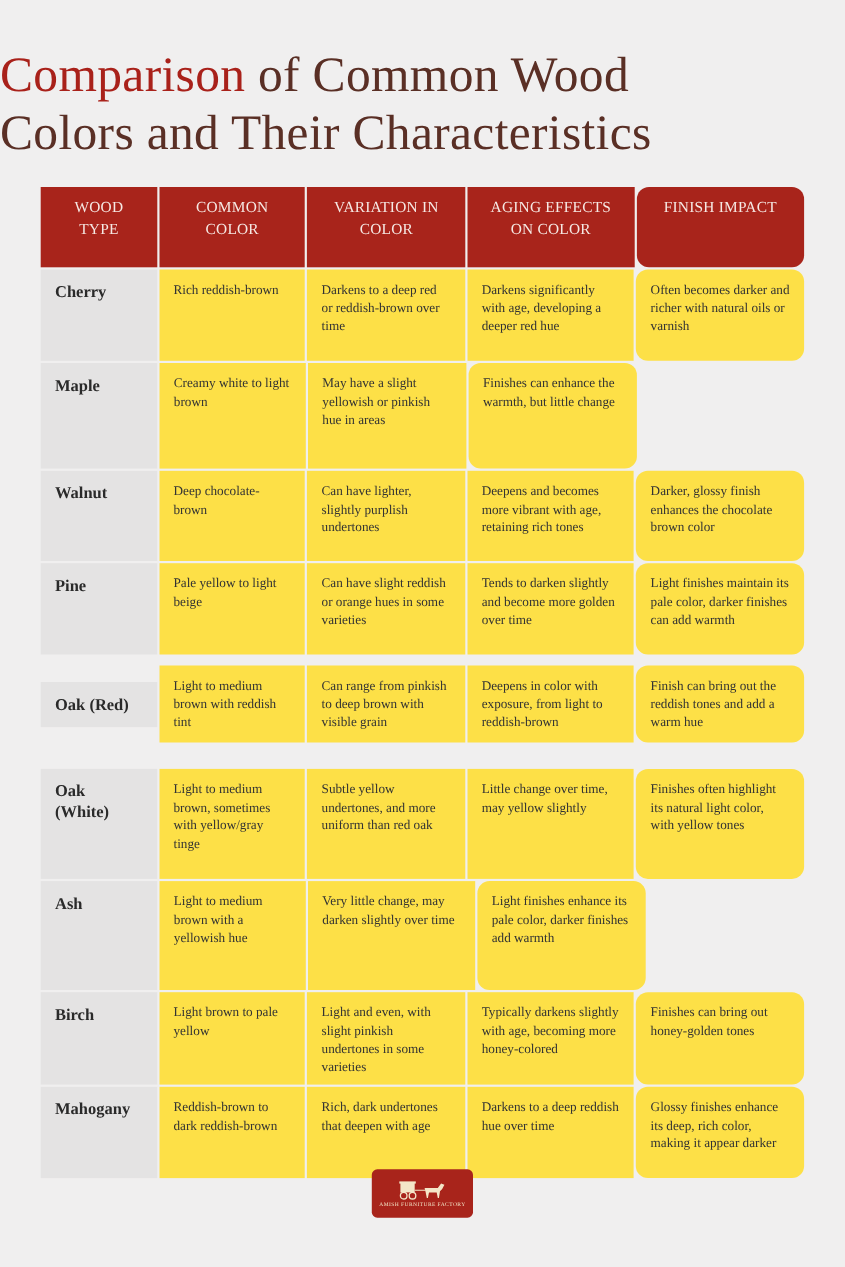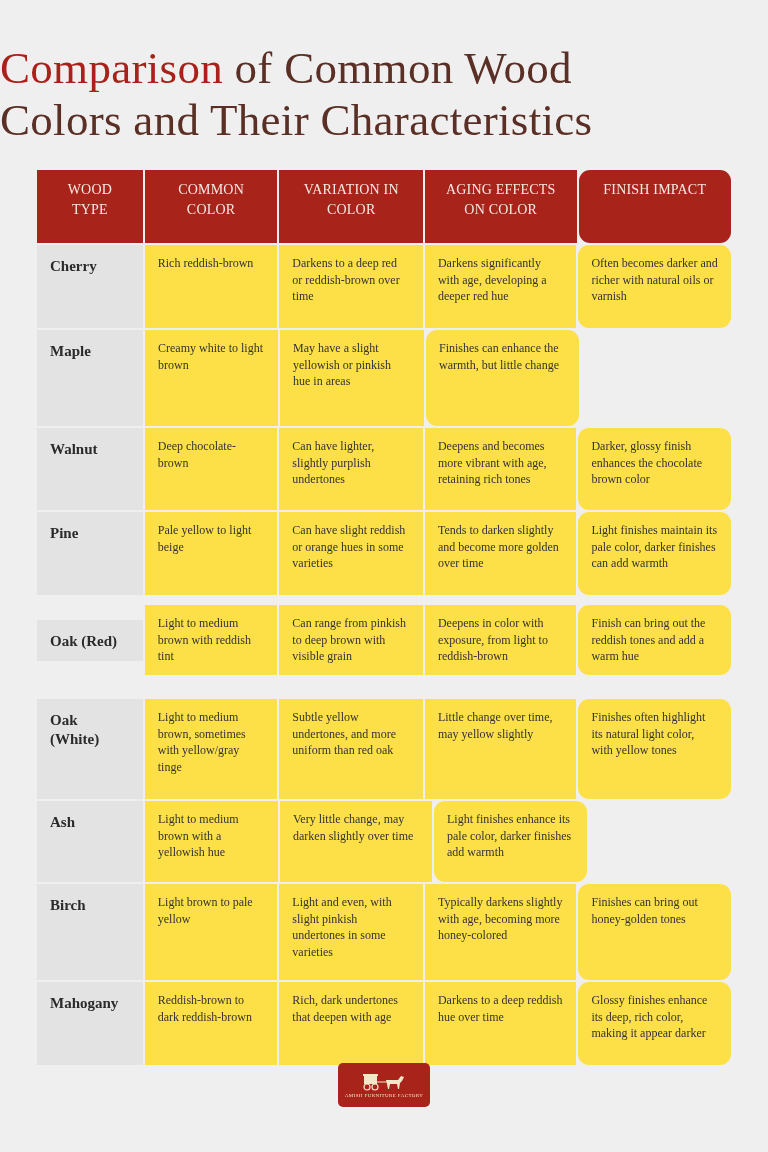--- a/index.html
+++ b/index.html
@@ -109,27 +109,27 @@
         <div class="cell c3">Deepens in color with exposure, from light to reddish-brown</div>
         <div class="cell c4">Finish can bring out the reddish tones and add a warm hue</div>
       </div>
       <div class="row" style="height: 100px; margin-top: 16px;">
         <div class="cell c0 wood">Oak (White)</div>
         <div class="cell c1">Light to medium brown, sometimes with yellow/gray tinge</div>
         <div class="cell c2">Subtle yellow undertones, and more uniform than red oak</div>
         <div class="cell c3">Little change over time, may yellow slightly</div>
         <div class="cell c4">Finishes often highlight its natural light color, with yellow tones</div>
       </div>
-      <div class="row" style="height: 81px;">
+      <div class="row" style="height: 99px;">
         <div class="cell c0 wood">Ash</div>
         <div class="cell c1">Light to medium brown with a yellowish hue</div>
         <div class="cell c3">Very little change, may darken slightly over time</div>
         <div class="cell c4">Light finishes enhance its pale color, darker finishes add warmth</div>
       </div>
-      <div class="row" style="height: 96px;">
+      <div class="row" style="height: 84px;">
         <div class="cell c0 wood">Birch</div>
         <div class="cell c1">Light brown to pale yellow</div>
         <div class="cell c2">Light and even, with slight pinkish undertones in some varieties</div>
         <div class="cell c3">Typically darkens slightly with age, becoming more honey-colored</div>
         <div class="cell c4">Finishes can bring out honey-golden tones</div>
       </div>
       <div class="row" style="height: 83px;">
         <div class="cell c0 wood">Mahogany</div>
         <div class="cell c1">Reddish-brown to dark reddish-brown</div>
         <div class="cell c2">Rich, dark undertones that deepen with age</div>

